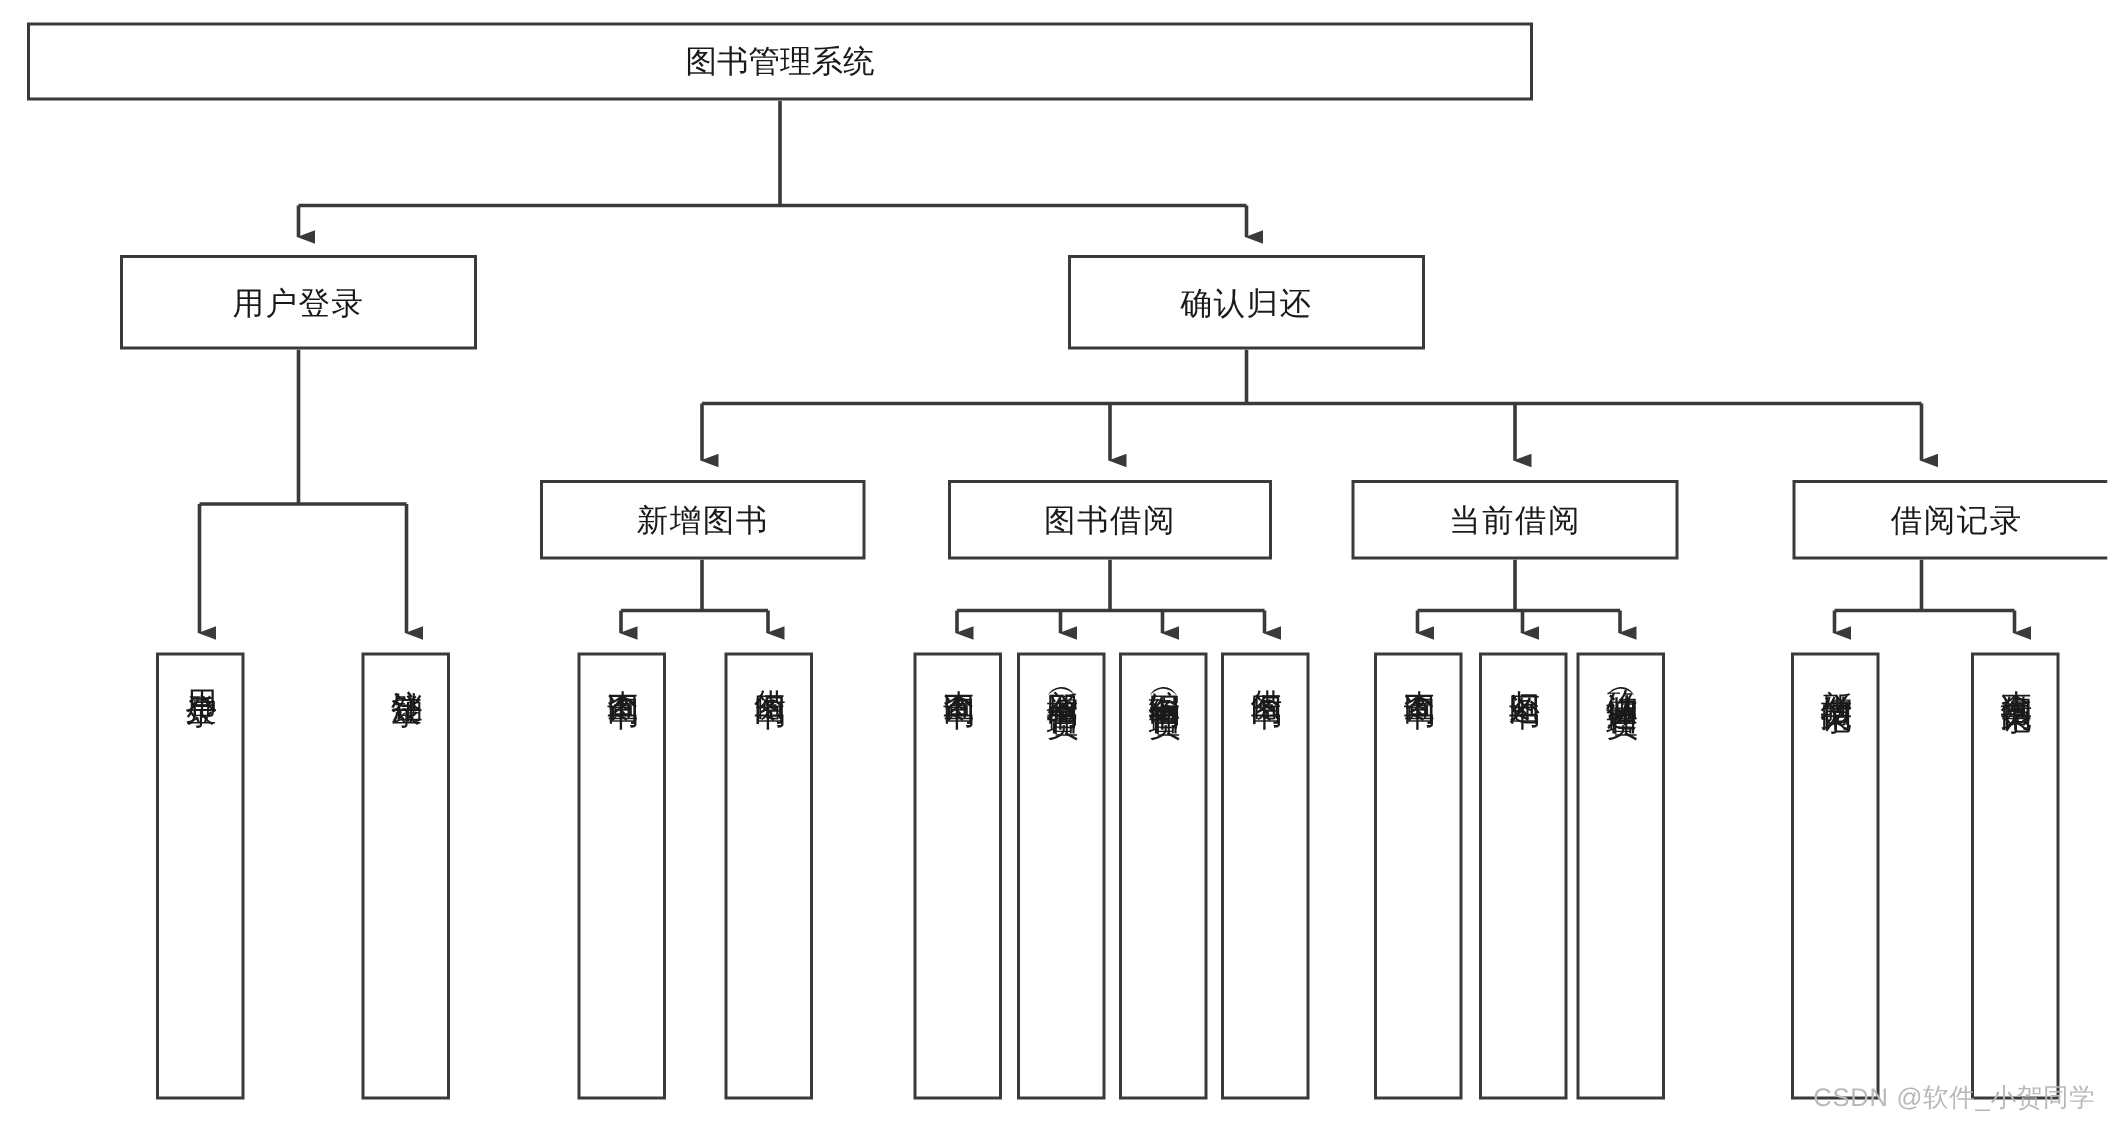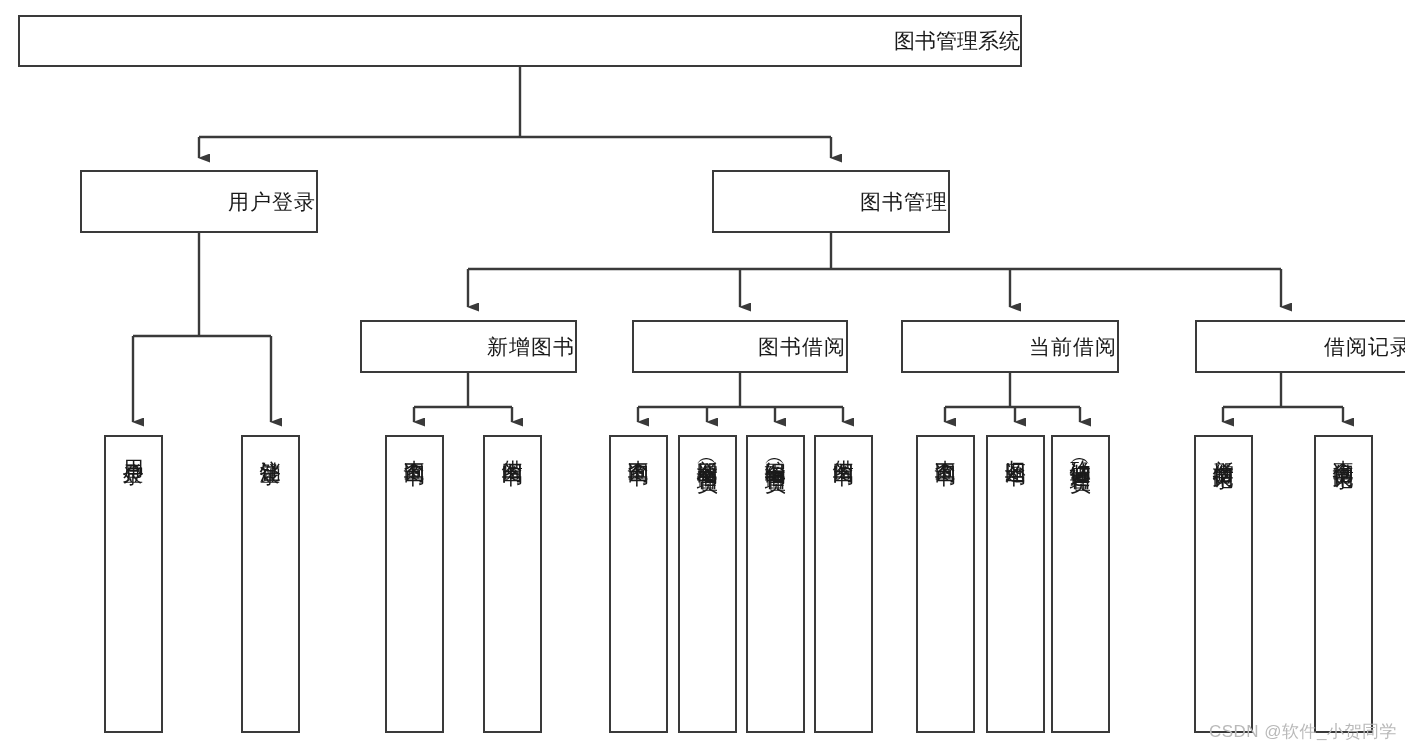--- a/index.html
+++ b/index.html
@@ -25,21 +25,21 @@
     height: 747px;
     pointer-events: none;
   }
   .node {
     position: absolute;
     box-sizing: border-box;
     background: #ffffff;
     border: 2px solid #3a3a3a;
     display: flex;
     align-items: center;
-    justify-content: flex-end;
+    justify-content: center;
     color: #1a1a1a;
   }
   .node.h {
     font-size: 21px;
     letter-spacing: 1px;
   }
   .node.root {
     font-size: 21px;
   }
   .node.v {
@@ -123,21 +123,21 @@
   </svg>
 
   <div class="node root" style="left:18px; top:15px; width:1004px; height:52px;">
     <span>图书管理系统</span>
   </div>
 
   <div class="node h" style="left:80px; top:170px; width:238px; height:63px;">
     <span>用户登录</span>
   </div>
   <div class="node h" style="left:712px; top:170px; width:238px; height:63px;">
-    <span>图书管理</span>
+    <span>确认归还</span>
   </div>
 
   <div class="node h" style="left:360px; top:320px; width:217px; height:53px;">
     <span>新增图书</span>
   </div>
   <div class="node h" style="left:632px; top:320px; width:216px; height:53px;">
     <span>图书借阅</span>
   </div>
   <div class="node h" style="left:901px; top:320px; width:218px; height:53px;">
     <span>当前借阅</span>

